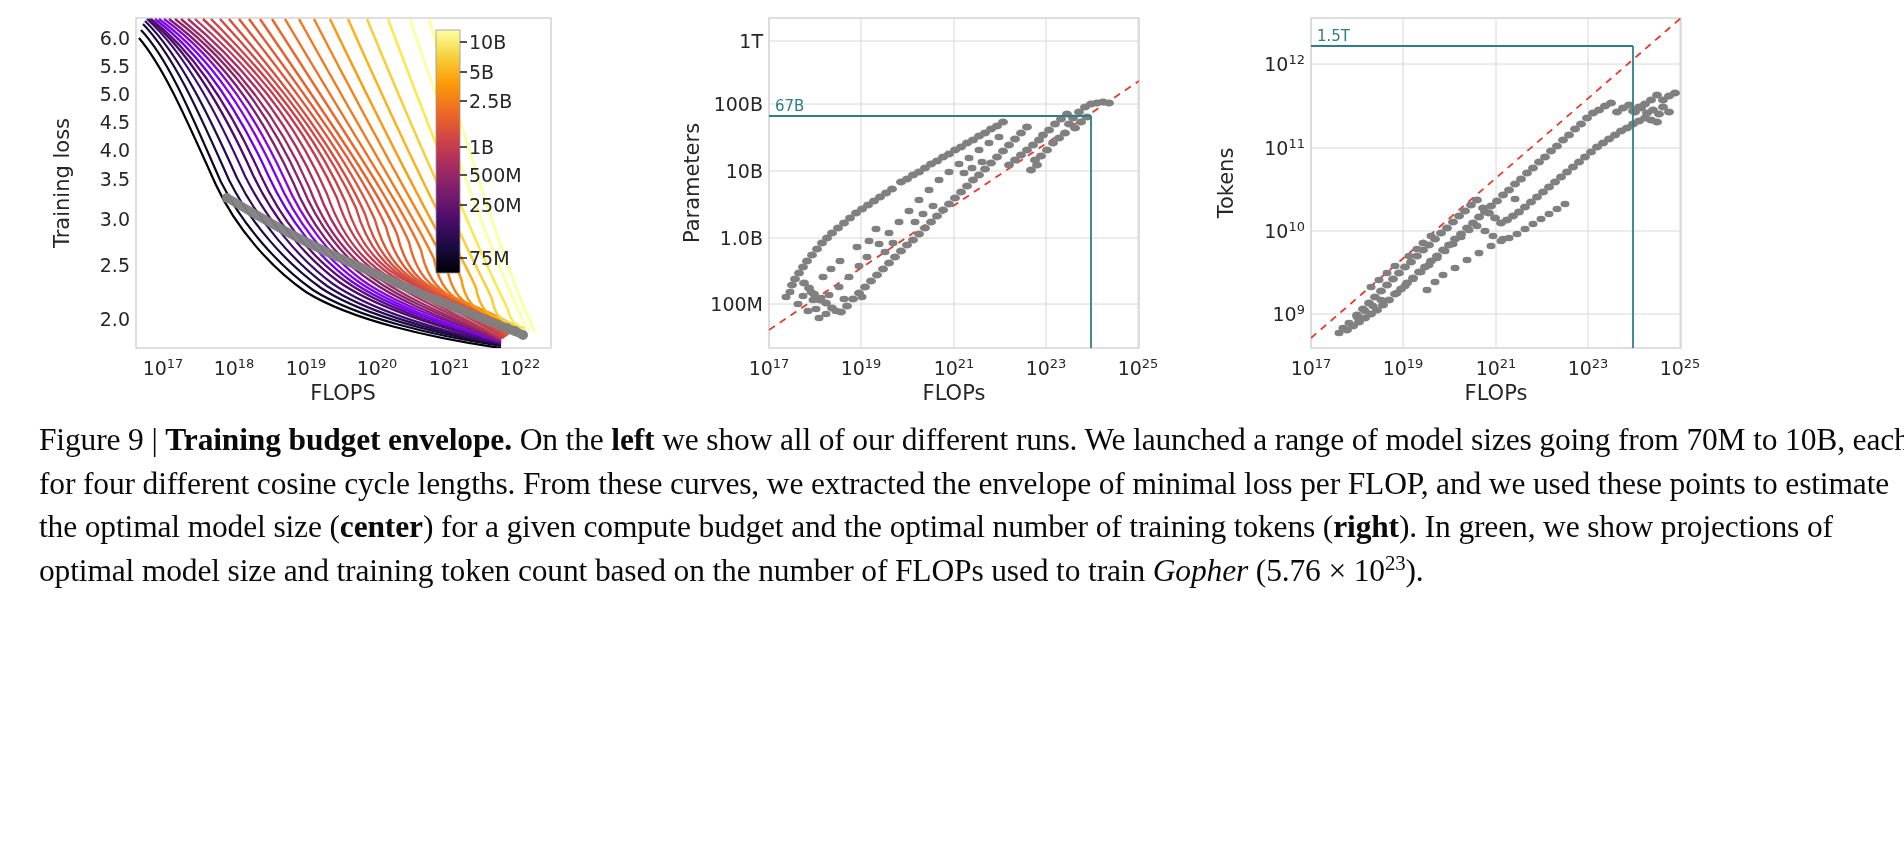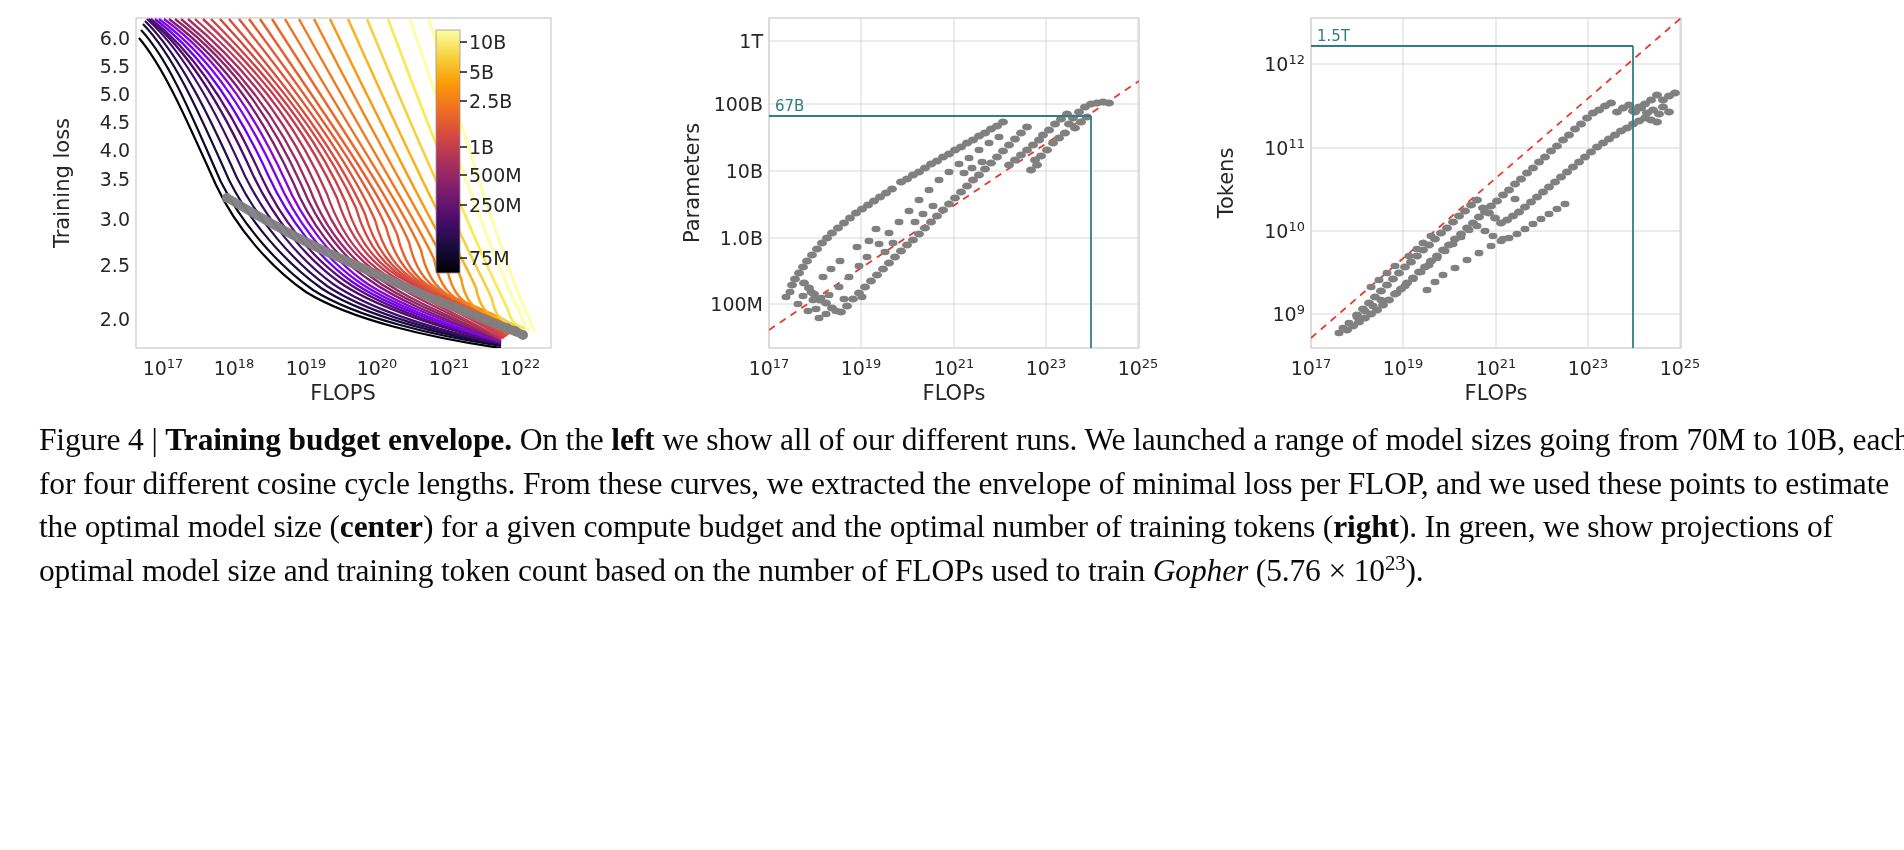--- a/index.html
+++ b/index.html
@@ -564,19 +564,19 @@
           <text x="305" y="375">10<tspan font-size="13" dy="-7">21</tspan></text>
           <text x="397" y="375">10<tspan font-size="13" dy="-7">23</tspan></text>
           <text x="489" y="375">10<tspan font-size="13" dy="-7">25</tspan></text>
         </g>
         <text x="305" y="400" text-anchor="middle" font-family="DejaVu Sans, sans-serif" font-size="21" fill="#262626">FLOPs</text>
       </svg>
     </div>
   </div>
 
   <div class="caption">
-    <span>Figure 4</span>
+    <span>Figure 9</span>
     <span>|</span>
     <b>Training budget envelope.</b>
     <span>On the </span><b>left</b><span> we show all of our different runs. We launched a range of model sizes going from 70M to 10B, each for four different cosine cycle lengths. From these curves, we extracted the envelope of minimal loss per FLOP, and we used these points to estimate the optimal model size (</span><b>center</b><span>) for a given compute budget and the optimal number of training tokens (</span><b>right</b><span>). In green, we show projections of optimal model size and training token count based on the number of FLOPs used to train </span><i>Gopher</i><span> (5.76 × 10</span><span class="sup">23</span><span>).</span>
   </div>
 
 </div>
 
 </body></html>

